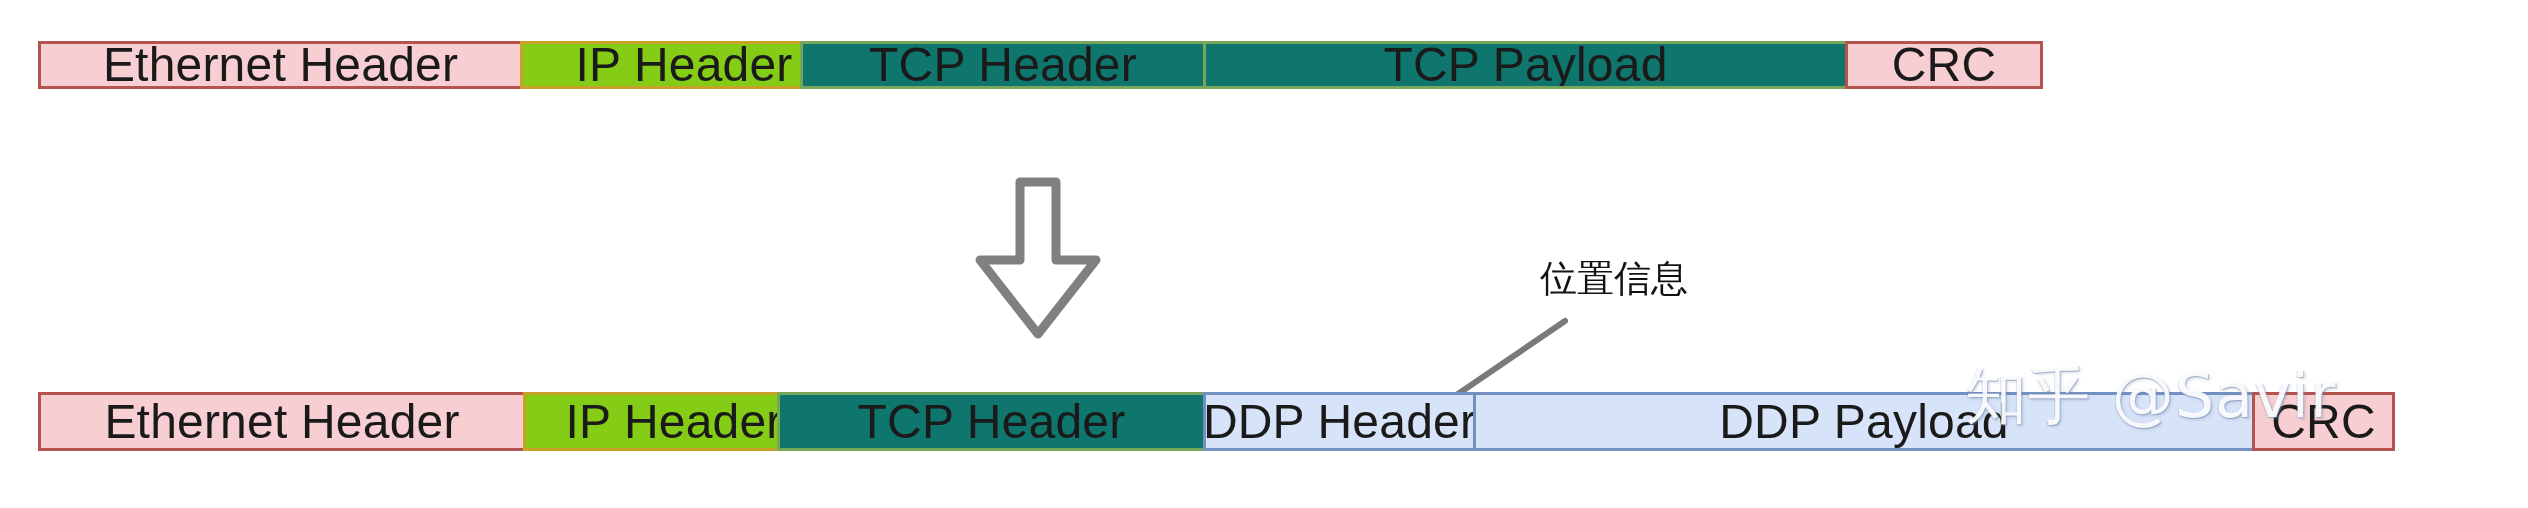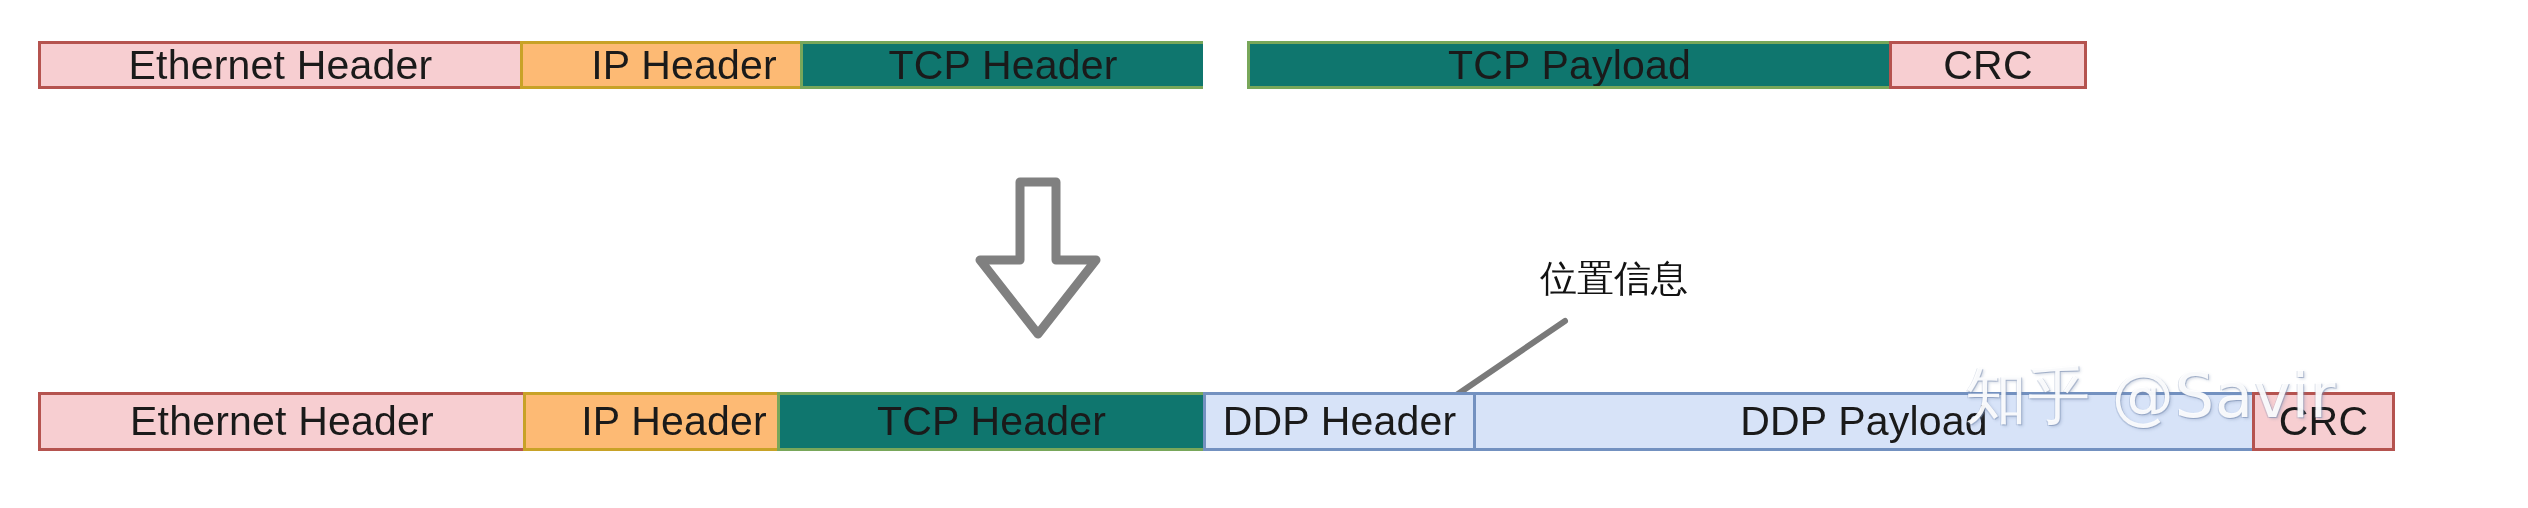--- a/index.html
+++ b/index.html
@@ -22,35 +22,35 @@
   .packet-row {
     position: absolute;
     display: flex;
     box-sizing: border-box;
   }
   .field {
     box-sizing: border-box;
     display: flex;
     align-items: center;
     justify-content: center;
-    font-size: 41px;
+    font-size: 48px;
     line-height: 1;
     color: #1a1a1a;
     letter-spacing: 0.2px;
     white-space: nowrap;
     border-style: solid;
     border-width: 3px 0 3px 3px;
     overflow: hidden;
   }
   .field:last-child {
     border-right-width: 3px;
   }
 
   .f-pink  { background: #f7ced1; border-color: #b5534f; }
-  .f-yellow{ background: #fdba74; border-color: #c8a227; padding-left: 45px; }
+  .f-yellow{ background: #84cc16; border-color: #c8a227; padding-left: 45px; }
   .f-green { background: #0f766e; border-color: #78a75a; }
   .f-blue  { background: #d7e3f8; border-color: #7391c0; }
 
   
   #row-top { left: 38px; top: 41px; height: 48px; }
   
   #row-bottom { left: 38px; top: 392px; height: 59px; }
 
   
   #transform-arrow {
@@ -115,21 +115,21 @@
   <div id="row-top" class="packet-row">
     <div class="field f-pink" style="width:482px;">
       <span>Ethernet Header</span>
     </div>
     <div class="field f-yellow" style="width:280px;">
       <span>IP Header</span>
     </div>
     <div class="field f-green" style="width:403px;">
       <span>TCP Header</span>
     </div>
-    <div class="field f-green" style="width:642px;margin-left:44px;">
+    <div class="field f-green" style="width:642px;">
       <span>TCP Payload</span>
     </div>
     <div class="field f-pink" style="width:198px;">
       <span>CRC</span>
     </div>
   </div>
 
   <div id="transform-arrow">
     <svg width="132" height="164" viewBox="0 0 132 164" xmlns="http://www.w3.org/2000/svg">
       <polygon points="48,6 84,6 84,84 124,84 66,158 8,84 48,84" fill="none" stroke="#808080" stroke-width="9" stroke-linejoin="round" stroke-linecap="round"></polygon>

